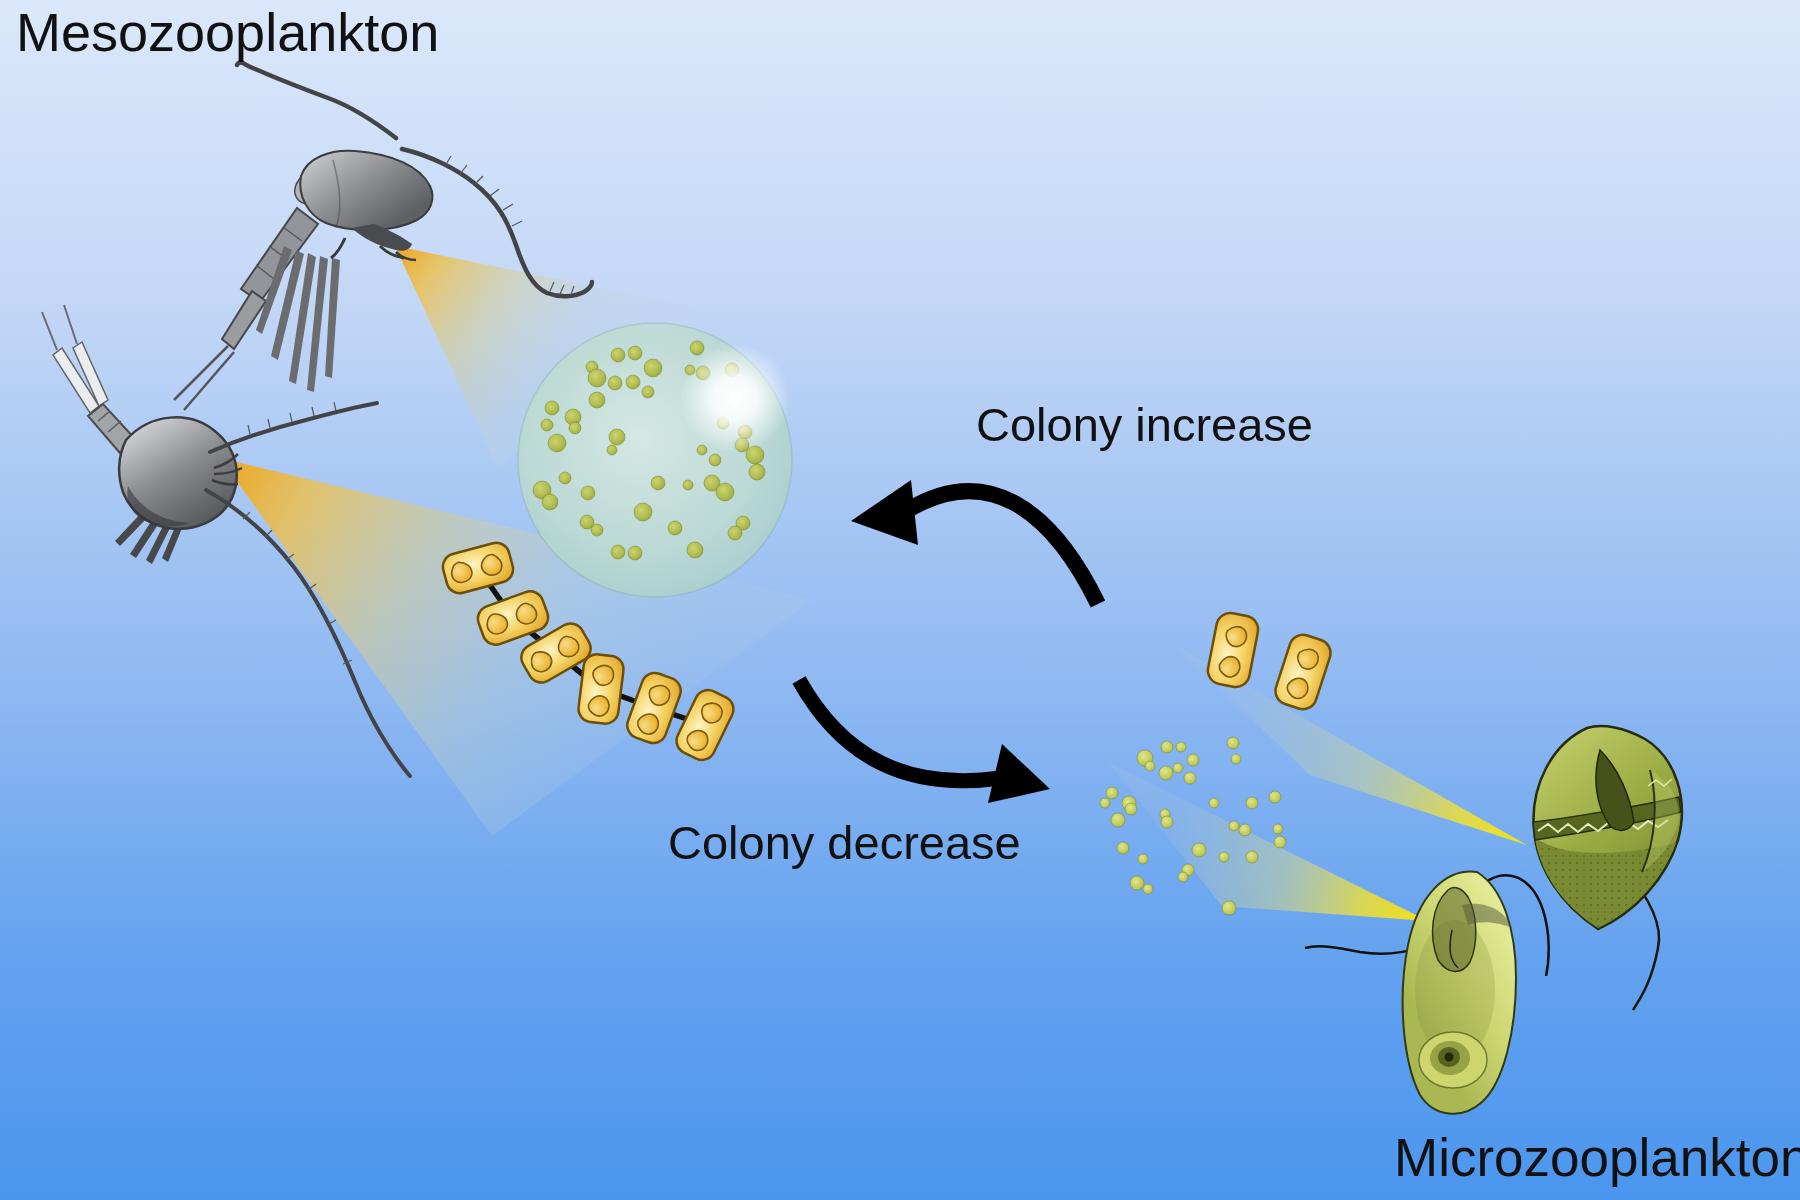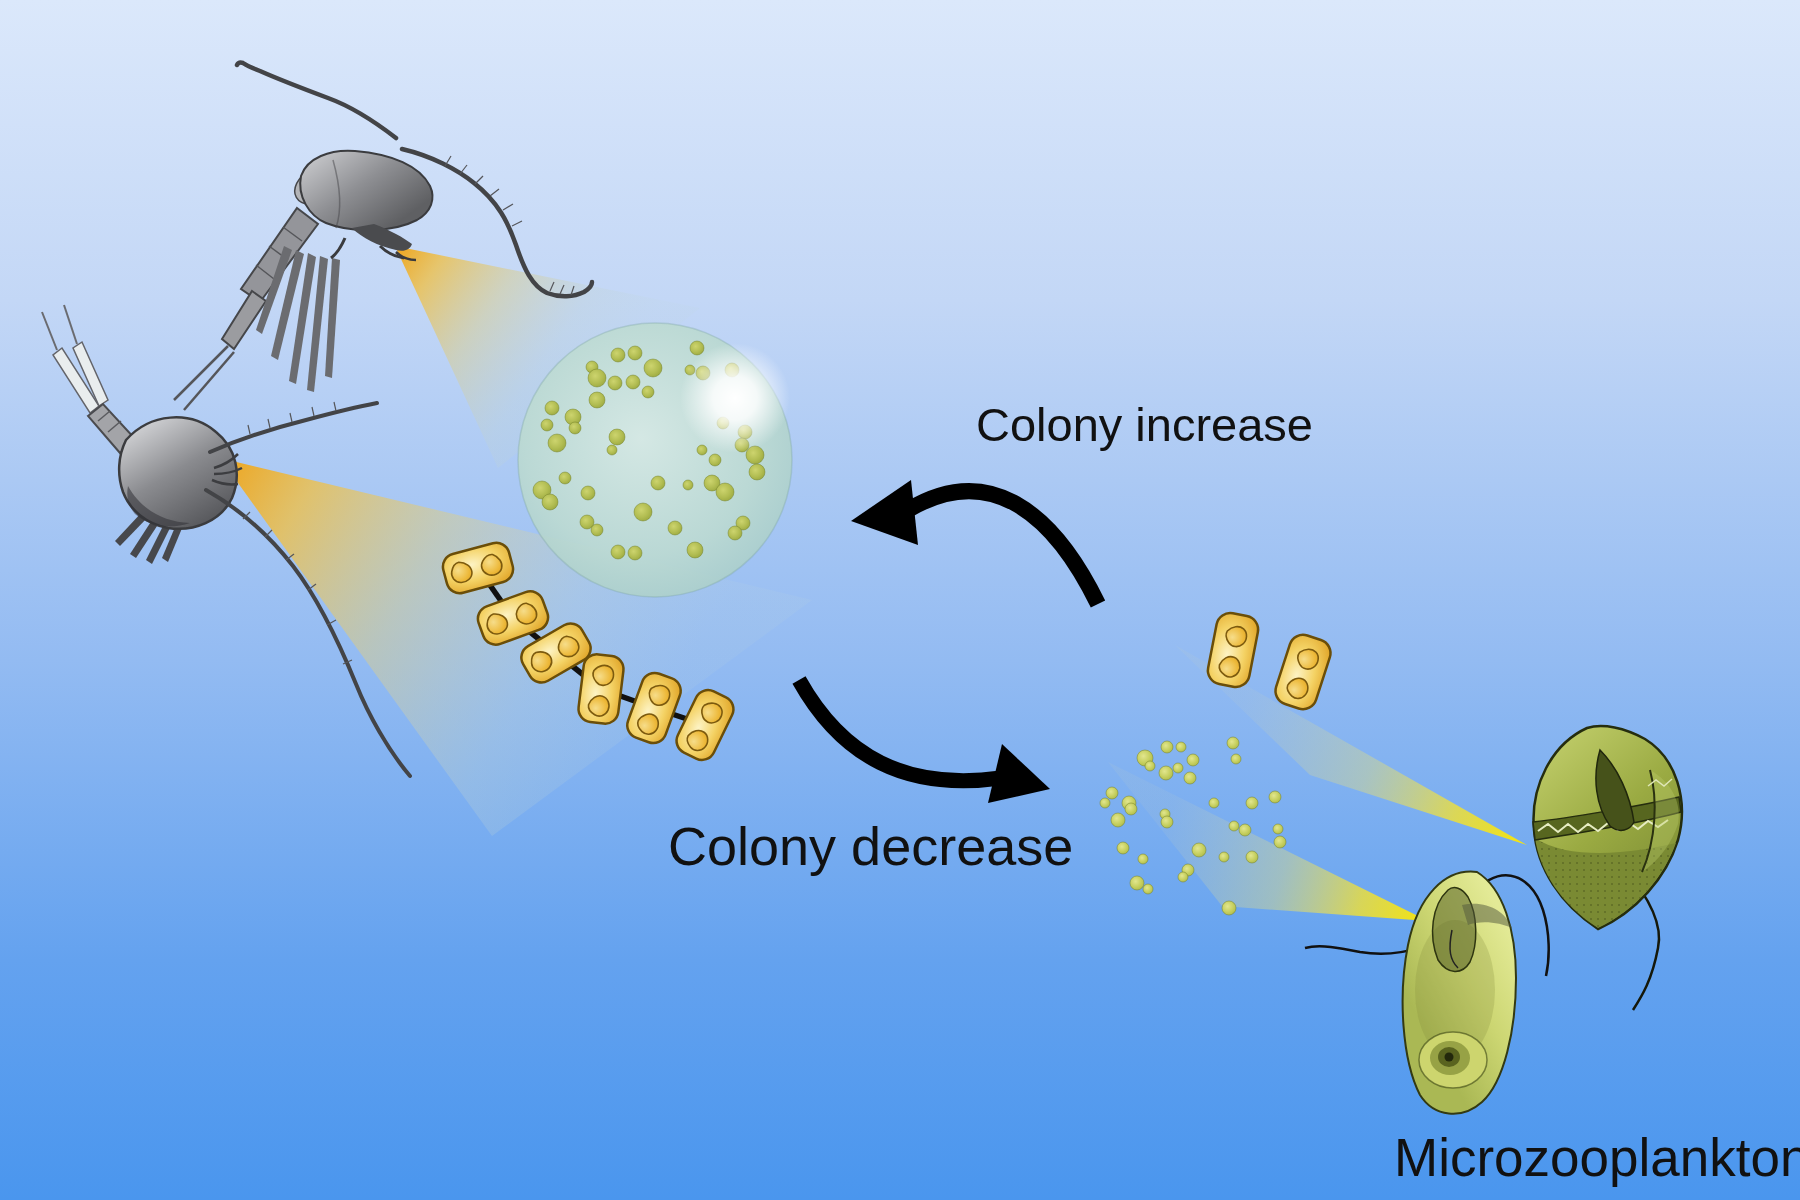--- a/index.html
+++ b/index.html
@@ -13,21 +13,21 @@
       var(--background-mid3,#64a2ef) 80%,
       var(--background-bottom,#4a96ee) 100%);
   }
   .stage svg{position:absolute;left:0;top:0;}
   .label{
     position:absolute;color:var(--label-text,#111);
     white-space:nowrap;line-height:1.05;letter-spacing:0px;
   }
   .label-meso{left:16px;top:4px;font-size:54px;}
   .label-increase{left:976px;top:400px;font-size:47px;text-align:right;}
-  .label-decrease{left:668px;top:818px;font-size:54px;}
+  .label-decrease{left:668px;top:818px;font-size:47px;}
   .label-micro{left:1394px;top:1130px;font-size:53px;}
 </style>
 </head>
 <body>
 
 <div class="stage">
 
 <svg width="1800" height="1200" viewBox="0 0 1800 1200">
   <defs>
     <radialGradient id="sphereGrad" cx="0.45" cy="0.42" r="0.78">
@@ -365,17 +365,18 @@
     <path d="M 1452 930 C 1448 950 1450 960 1458 968" fill="none" stroke="#222" stroke-width="1.5"></path>
     <g>
       <ellipse cx="1453" cy="1060" rx="34" ry="28" fill="#cdd56e" stroke="rgba(60,70,20,0.6)" stroke-width="1.5"></ellipse>
       <ellipse cx="1450" cy="1058" rx="20" ry="17" fill="#97a245"></ellipse>
       <ellipse cx="1449" cy="1057" rx="11" ry="10" fill="#59631f"></ellipse>
       <circle cx="1449" cy="1057" r="4.5" fill="#23280c"></circle>
     </g>
   </g>
 </svg>
 
+<div class="label label-meso">Mesozooplankton</div>
 <div class="label label-increase">Colony increase</div>
 <div class="label label-decrease">Colony decrease</div>
 <div class="label label-micro">Microzooplankton</div>
 
 </div>
 
 </body></html>

